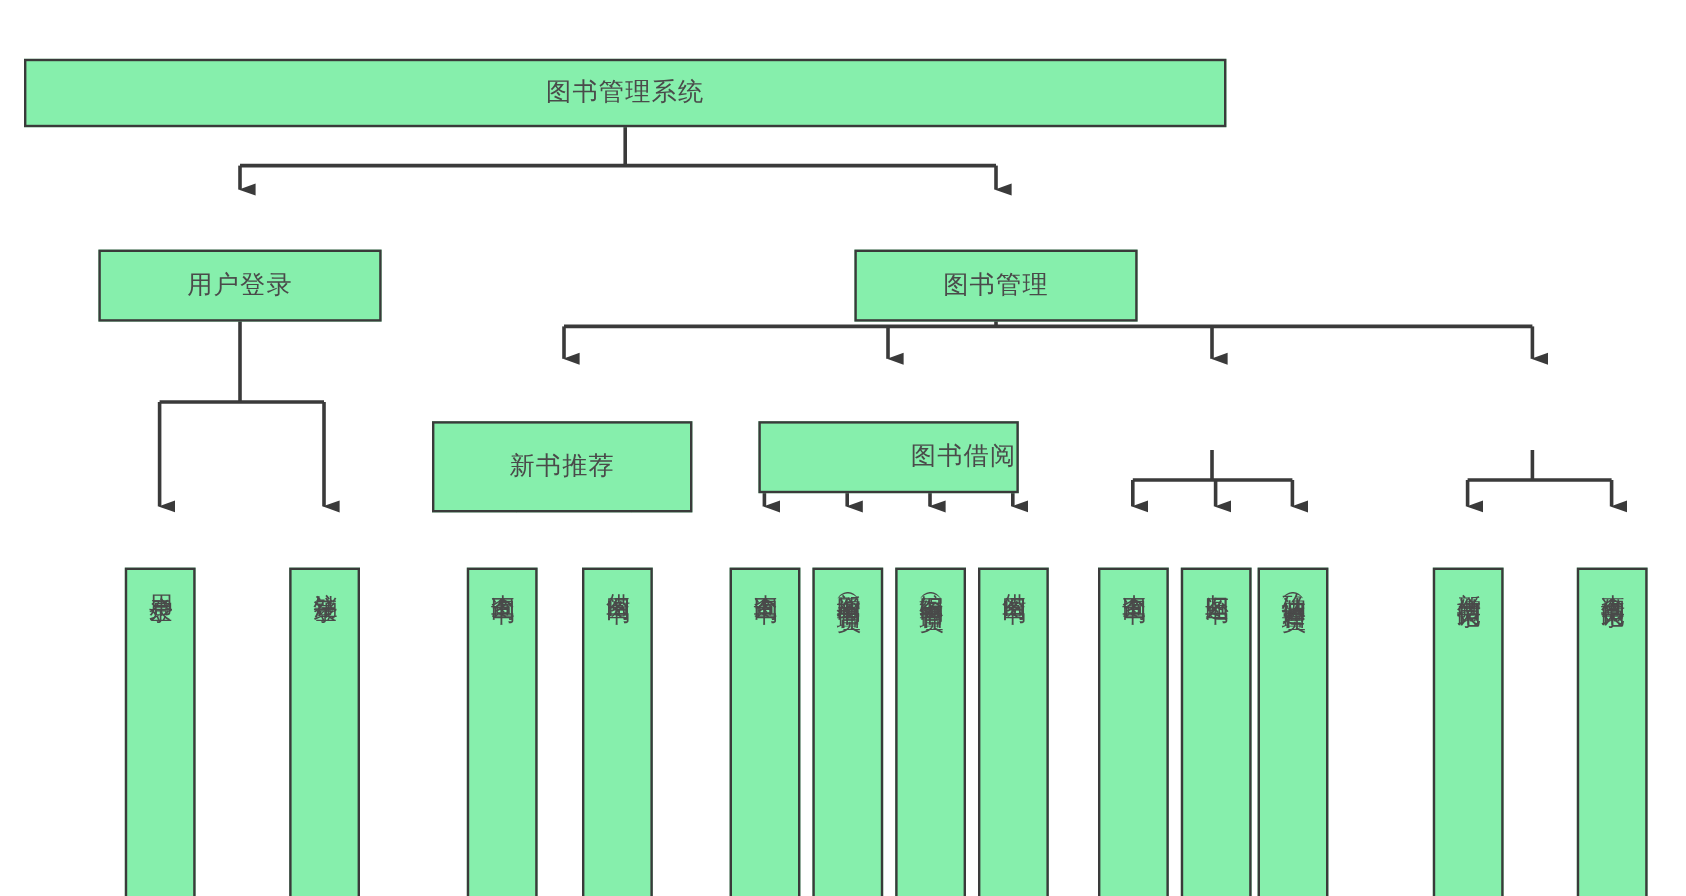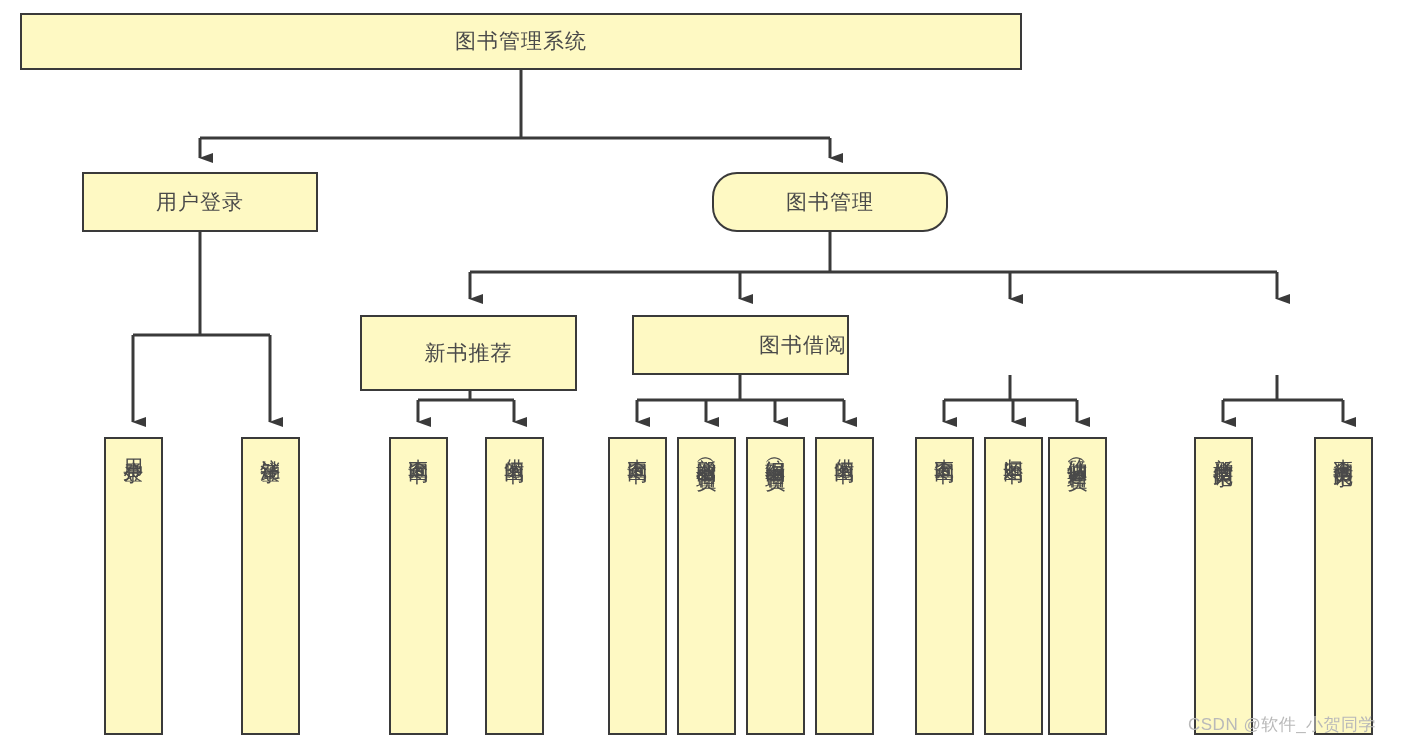--- a/index.html
+++ b/index.html
@@ -22,26 +22,27 @@
     left: 0;
     top: 0;
     width: 1405px;
     height: 747px;
     pointer-events: none;
   }
   .node {
     position: absolute;
     box-sizing: border-box;
     border: 2.5px solid #3a3a3a;
-    background: #fef9c3;
+    background: #86efac;
     color: #4a4a4a;
     display: flex;
     align-items: center;
     justify-content: center;
     z-index: 2;
+    margin-top: 36px;
   }
   .node-label {
     font-size: 21px;
     line-height: 1.15;
     letter-spacing: 1px;
     color: #4a4a4a;
     white-space: nowrap;
   }
   
   .node.vertical {
@@ -124,21 +125,21 @@
     </g>
   </svg>
 
   <div class="node" style="left:20px; top:13px; width:1002px; height:57px;">
     <span class="node-label">图书管理系统</span>
   </div>
 
   <div class="node" style="left:82px; top:172px; width:236px; height:60px;">
     <span class="node-label">用户登录</span>
   </div>
-  <div class="node" style="left:712px; top:172px; width:236px; height:60px;border-radius:25px;">
+  <div class="node" style="left:712px; top:172px; width:236px; height:60px;">
     <span class="node-label">图书管理</span>
   </div>
 
   <div class="node" style="left:360px; top:315px; width:217px; height:76px;">
     <span class="node-label">新书推荐</span>
   </div>
   <div class="node" style="left:632px; top:315px; width:217px; height:60px;justify-content:flex-end;">
     <span class="node-label">图书借阅</span>
   </div>
 
@@ -179,15 +180,14 @@
     <span class="node-label">确认归还（管理员）</span>
   </div>
 
   <div class="node vertical" style="left:1194px; top:437px; width:59px; height:298px;">
     <span class="node-label">新增借阅记录</span>
   </div>
   <div class="node vertical" style="left:1314px; top:437px; width:59px; height:298px;">
     <span class="node-label">查询借阅记录</span>
   </div>
 
-  <div class="watermark" style="left:1188px; top:713px;">CSDN @软件_小贺同学</div>
 
 </div>
 
 </body></html>

